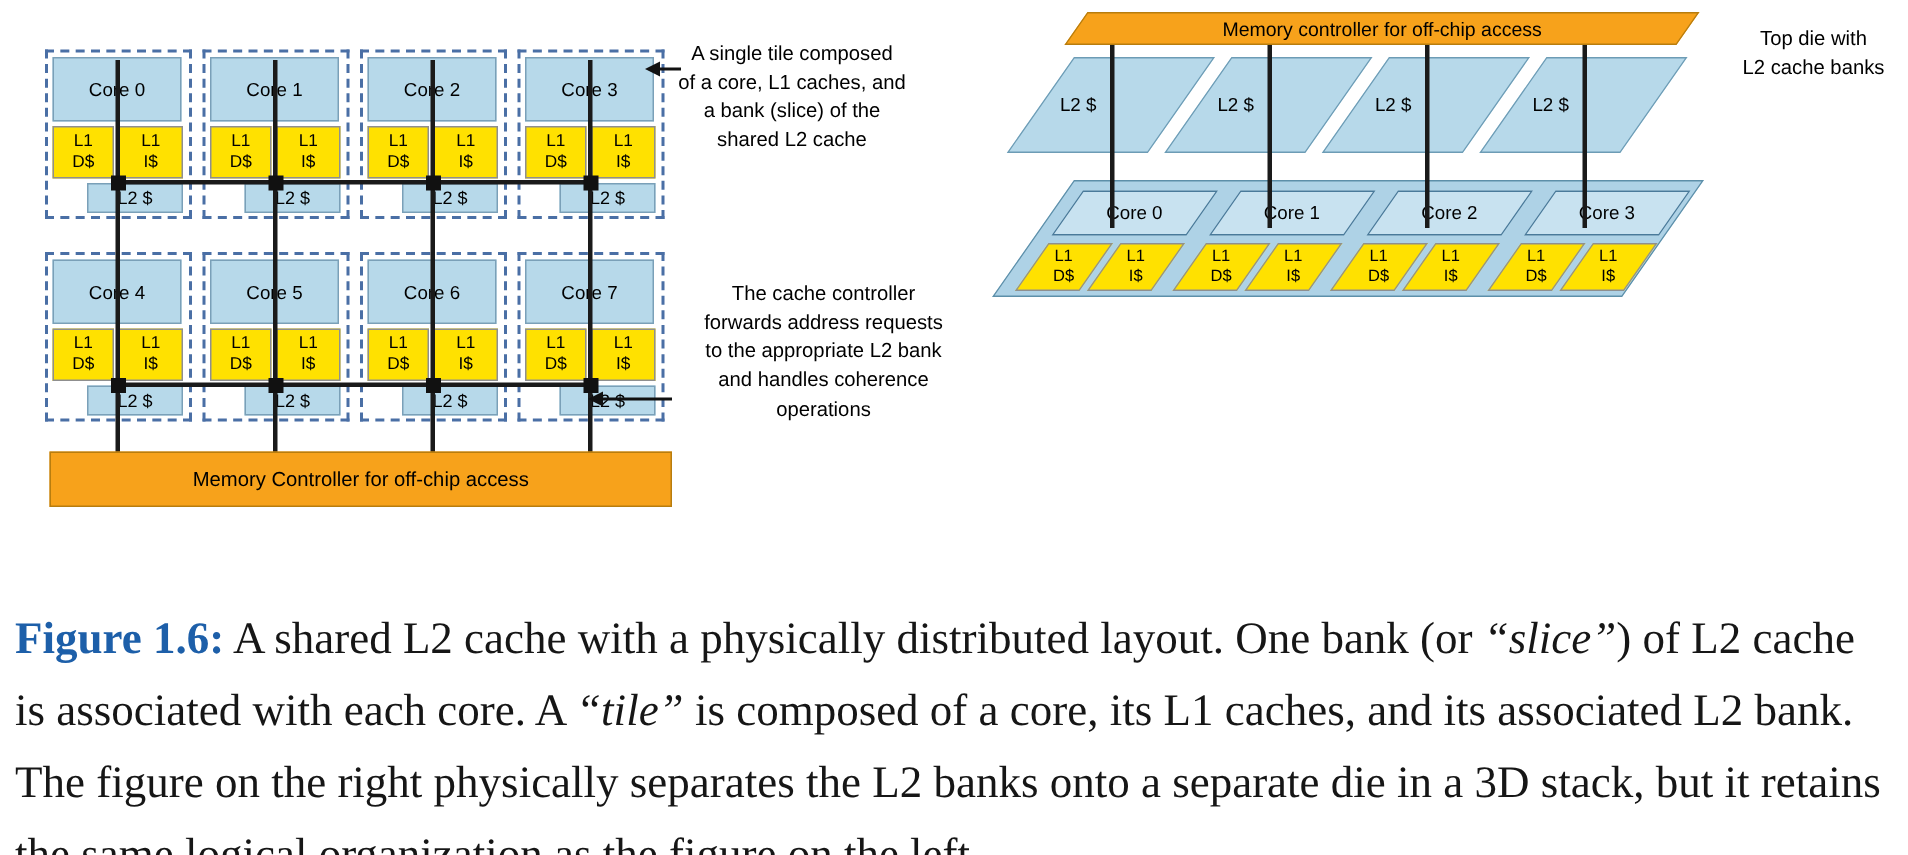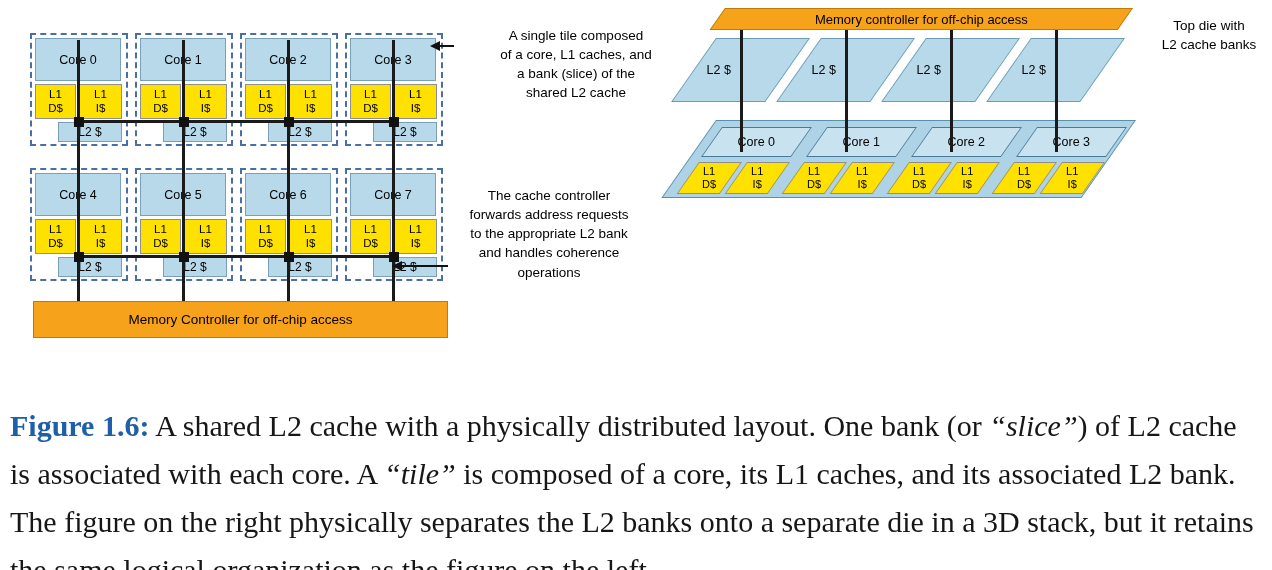--- a/index.html
+++ b/index.html
@@ -205,21 +205,21 @@
   <div class="node" style="left:179px;top:252px"></div>
   <div class="node" style="left:284px;top:252px"></div>
   <div class="node" style="left:389px;top:252px"></div>
 
   <div class="mcbar">
     <span class="lbl">Memory Controller for off-chip access</span>
   </div>
 
   <div class="ahead" style="left:430px;top:41px"></div>
   <div class="aline" style="left:440px;top:45px;width:14px"></div>
-  <div class="note" style="left:480px;top:26px;width:192px">A single tile composed
+  <div class="note" style="left:432px;top:26px;width:192px">A single tile composed
 of a core, L1 caches, and
 a bank (slice) of the
 shared L2 cache</div>
 
   <div class="ahead" style="left:392px;top:261px"></div>
   <div class="aline" style="left:402px;top:265px;width:46px"></div>
   <div class="note" style="left:446px;top:186px;width:206px">The cache controller
 forwards address requests
 to the appropriate L2 bank
 and handles coherence

